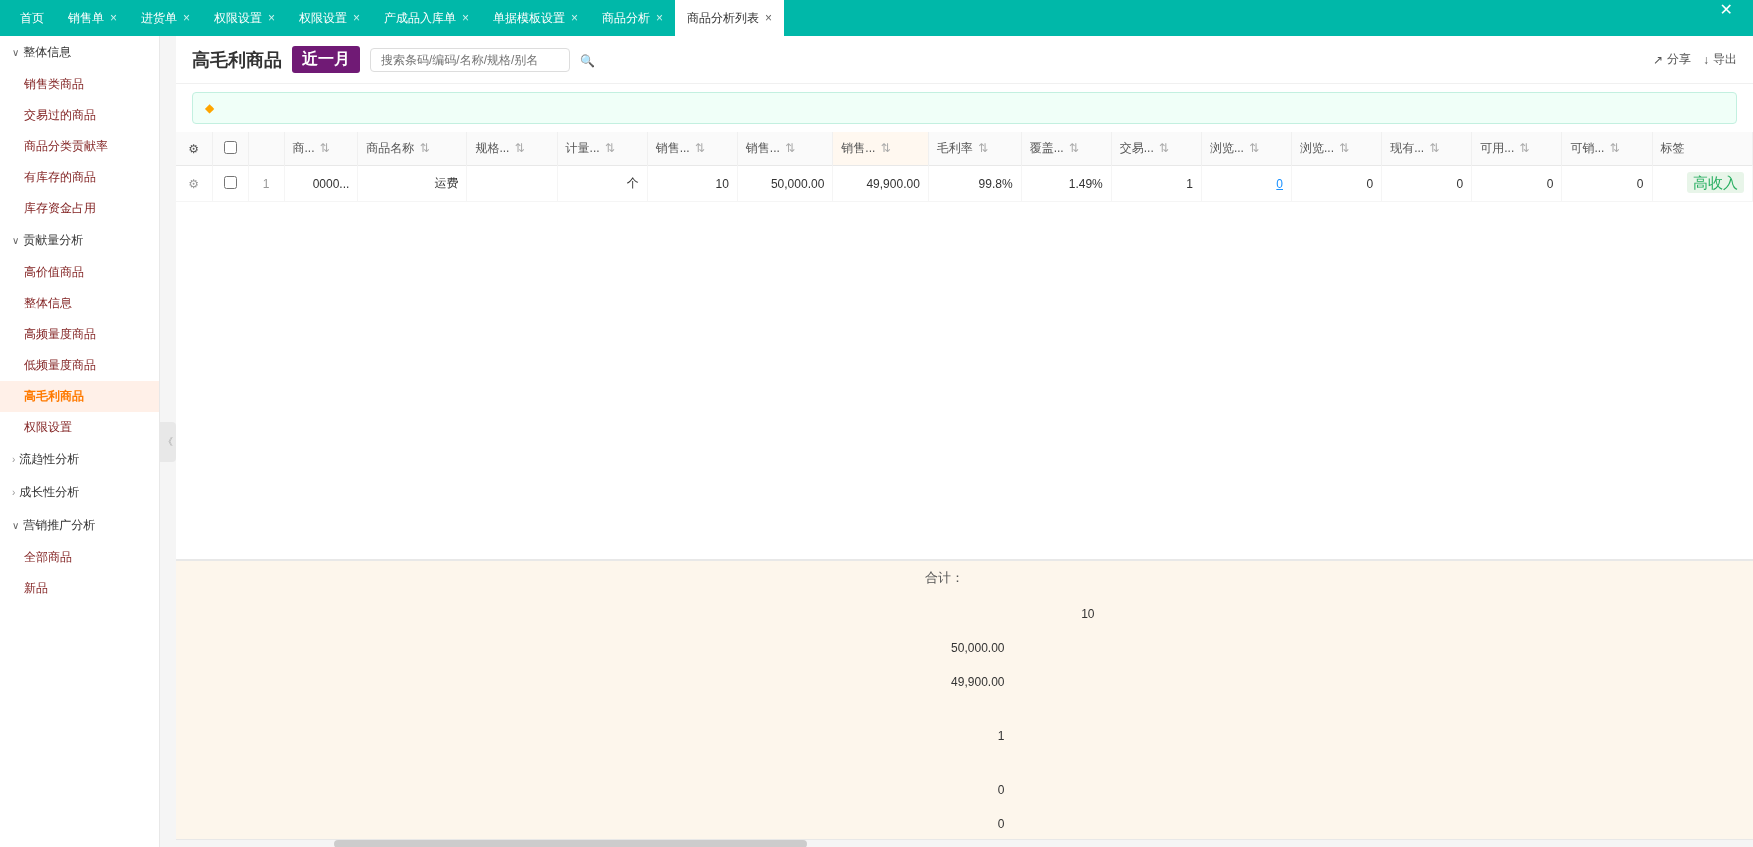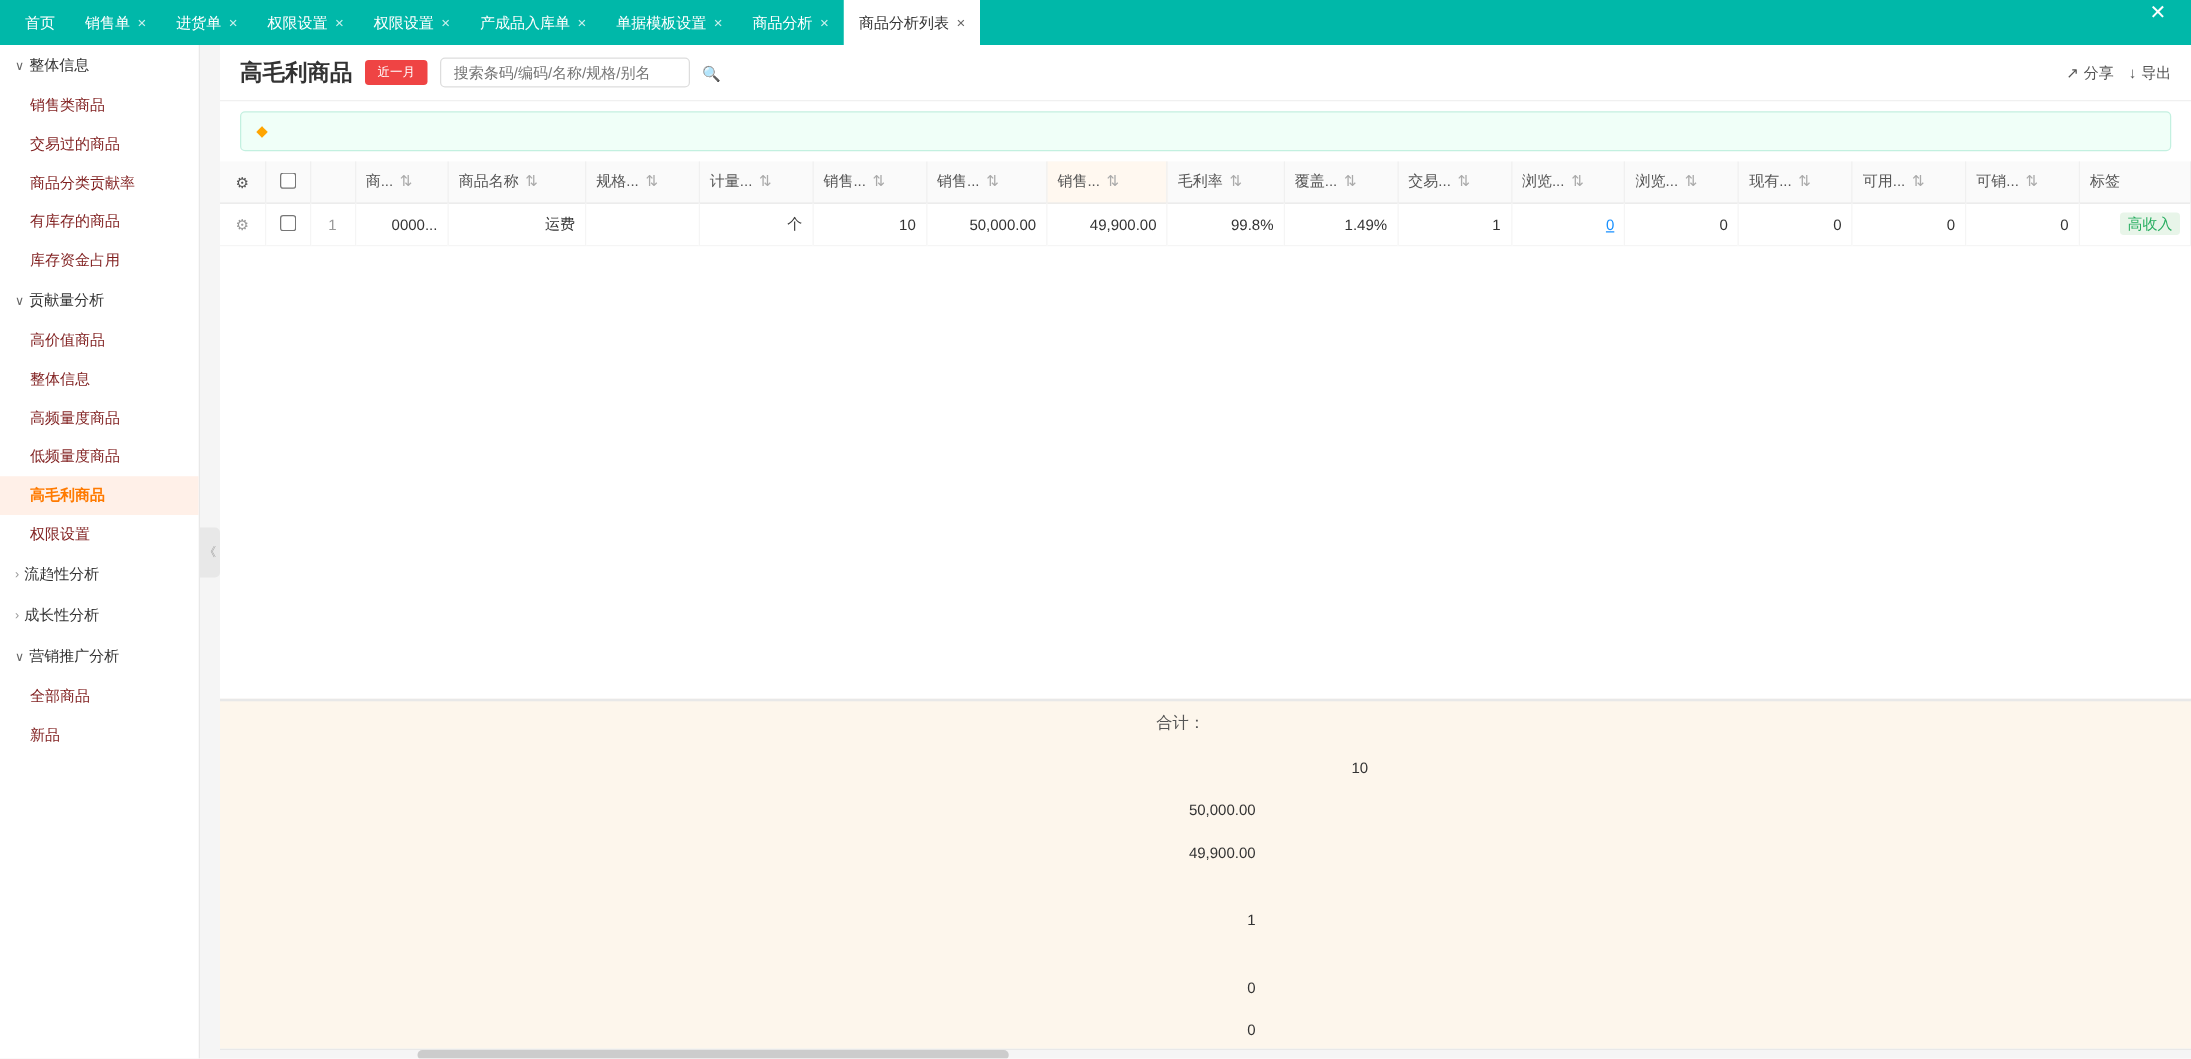--- a/index.html
+++ b/index.html
@@ -118,27 +118,28 @@
       align-items: center;
       gap: 10px;
       border-bottom: 1px solid #f0f0f0;
     }
     .content-title {
       font-size: 18px;
       font-weight: bold;
       color: #333;
     }
     .time-filter-btn {
-      background: #ef4444;
+      background: #701a75;
       color: white;
       border: none;
       padding: 3px 10px;
       border-radius: 3px;
       cursor: pointer;
-      font-size: 10px;
+      font-size: 16px;
+      font-weight: bold;
     }
     .search-input {
       border: 1px solid #ddd;
       border-radius: 4px;
       padding: 4px 10px;
       width: 200px;
       outline: none;
     }
     .search-btn {
       background: none;
@@ -209,21 +210,21 @@
       color: #333;
       border-right: 1px solid #f5f5f5;
       white-space: nowrap;
       text-align: right;
     }
     .tag-badge {
       background: #e8f5e9;
       color: #2e7d32;
       padding: 2px 6px;
       border-radius: 3px;
-      font-size: 12px;
+      font-size: 15px;
     }
     .tag-high-income {
       background: #e8f5e9;
       color: #27ae60;
     }
     .row-num { color: #999; text-align: center; }
     .checkbox-cell { text-align: center; }
     .settings-cell { text-align: center; color: #999; cursor: pointer; }
     .link-text { color: #1890ff; text-decoration: underline; cursor: pointer; }
 

